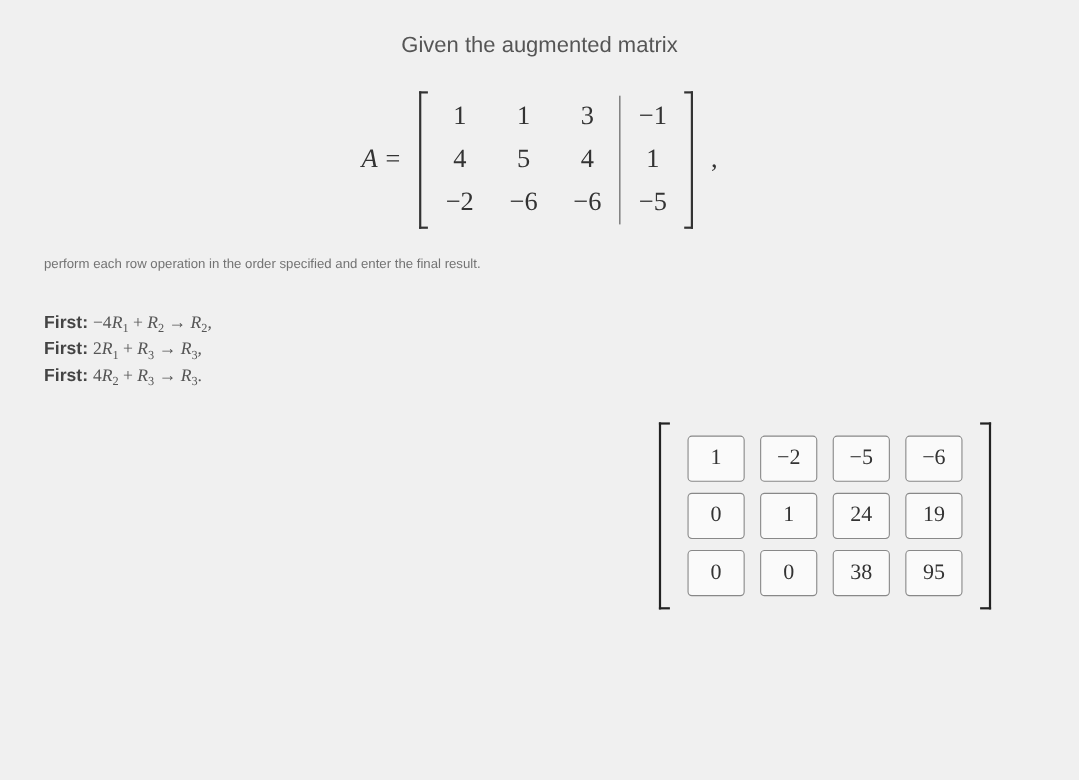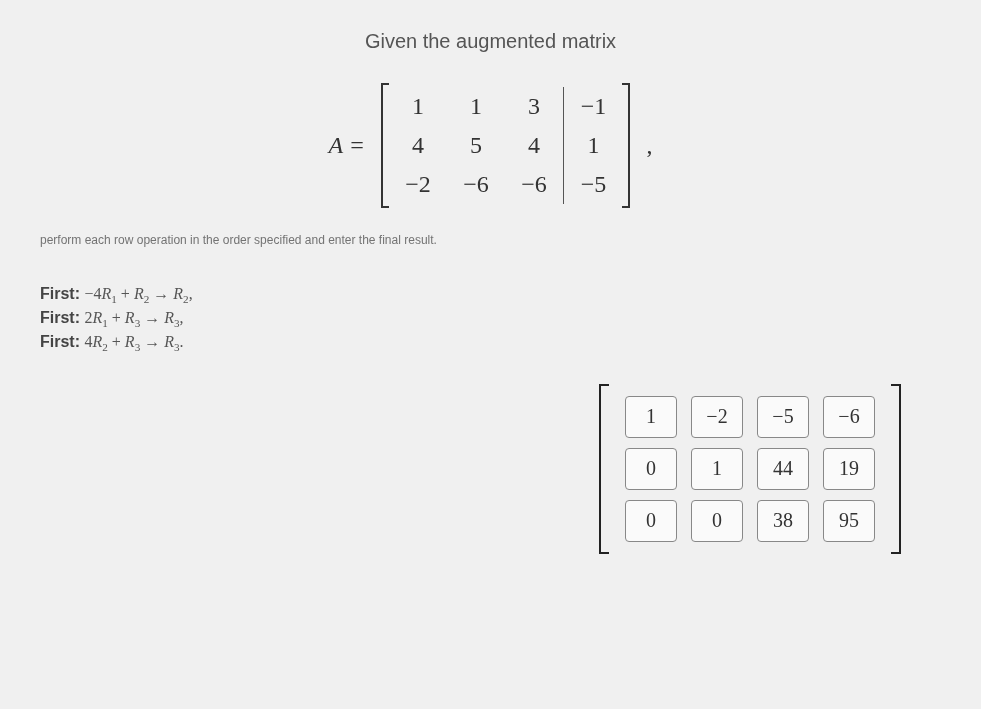--- a/index.html
+++ b/index.html
@@ -214,21 +214,21 @@
 <div class="answer-area">
   <div class="answer-matrix">
     <div class="answer-bracket left"></div>
     <div class="answer-grid">
       <div class="answer-input">1</div>
       <div class="answer-input">−2</div>
       <div class="answer-input">−5</div>
       <div class="answer-input">−6</div>
       <div class="answer-input">0</div>
       <div class="answer-input">1</div>
-      <div class="answer-input">44</div>
+      <div class="answer-input">24</div>
       <div class="answer-input">19</div>
       <div class="answer-input">0</div>
       <div class="answer-input">0</div>
       <div class="answer-input">38</div>
       <div class="answer-input">95</div>
     </div>
     <div class="answer-bracket right"></div>
   </div>
 </div>
 

